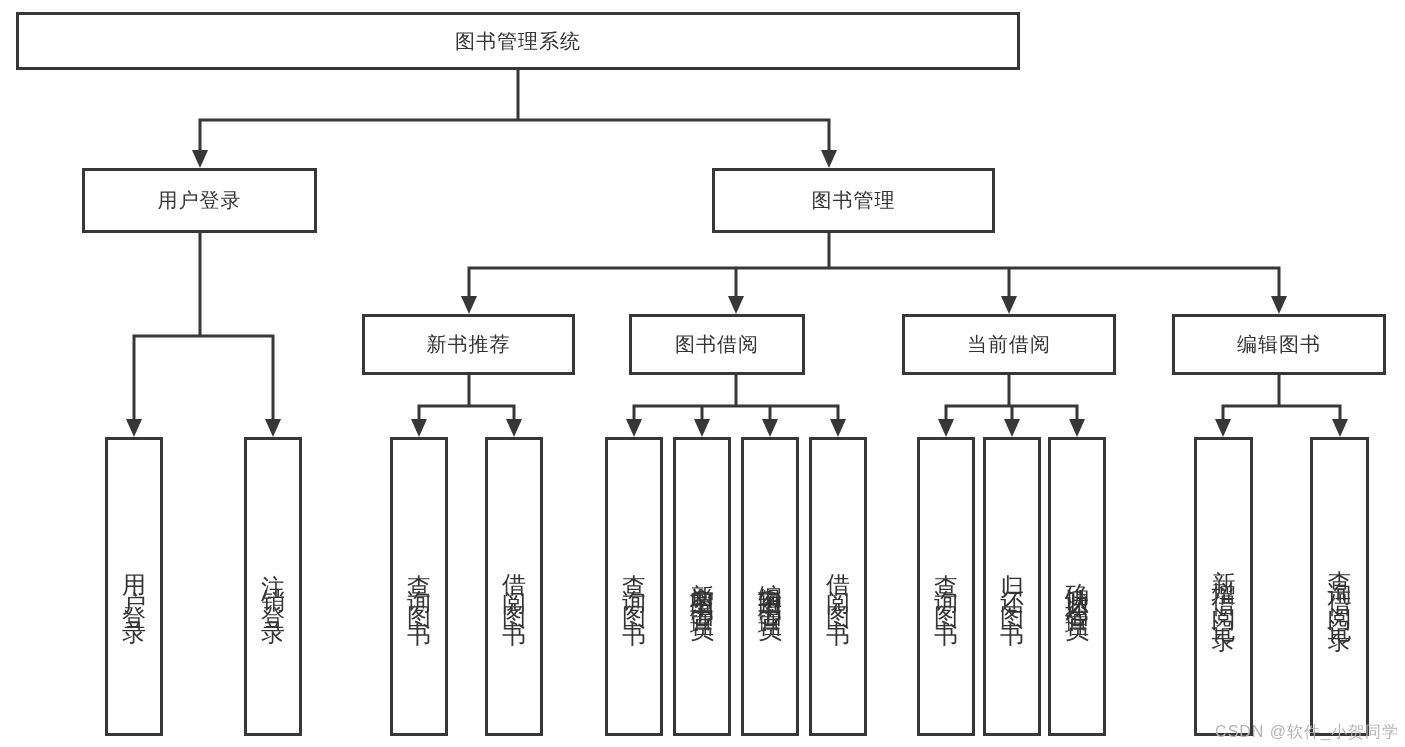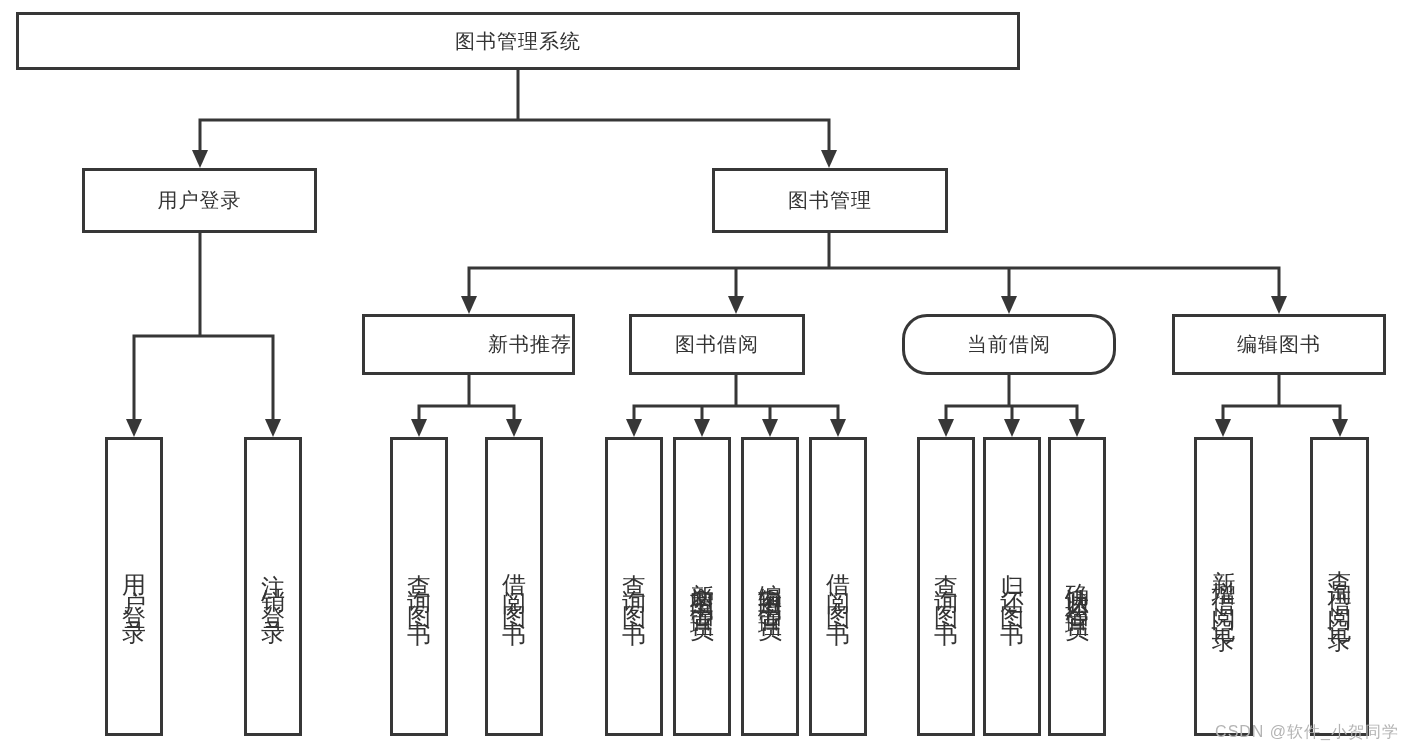--- a/index.html
+++ b/index.html
@@ -75,31 +75,31 @@
     </g>
   </svg>
 
   <div class="box" style="left:16px; top:12px; width:1004px; height:58px;">
     <span>图书管理系统</span>
   </div>
 
   <div class="box" style="left:82px; top:168px; width:235px; height:65px;">
     <span>用户登录</span>
   </div>
-  <div class="box" style="left:712px; top:168px; width:236px; height:65px;">
+  <div class="box" style="left:712px; top:168px; width:283px; height:65px;">
     <span>图书管理</span>
   </div>
 
-  <div class="box" style="left:362px; top:314px; width:213px; height:61px;justify-content:flex-end;">
+  <div class="box" style="left:362px; top:314px; width:213px; height:61px;">
     <span>新书推荐</span>
   </div>
   <div class="box" style="left:629px; top:314px; width:176px; height:61px;">
     <span>图书借阅</span>
   </div>
-  <div class="box" style="left:902px; top:314px; width:214px; height:61px;border-radius:25px;">
+  <div class="box" style="left:902px; top:314px; width:214px; height:61px;">
     <span>当前借阅</span>
   </div>
   <div class="box" style="left:1172px; top:314px; width:214px; height:61px;">
     <span>编辑图书</span>
   </div>
 
   <div class="vbox ls4" style="left:105px;">
     <span>用户登录</span>
   </div>
   <div class="vbox ls4" style="left:244px;">

